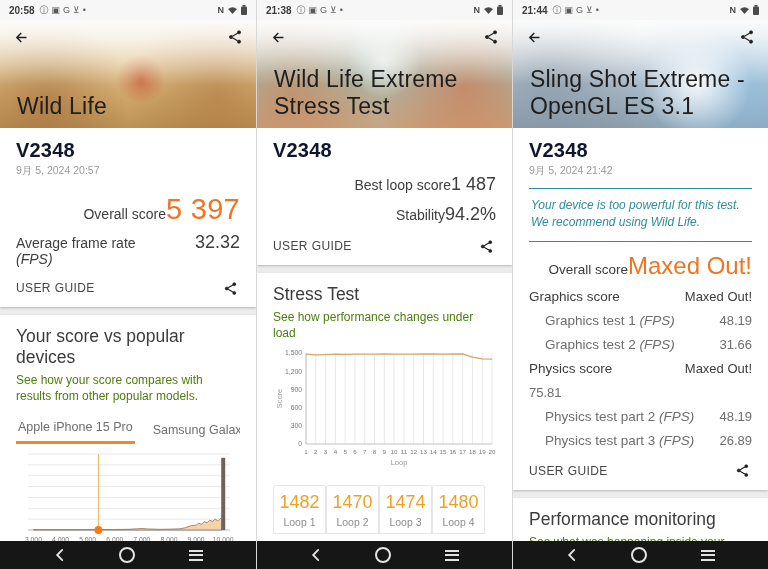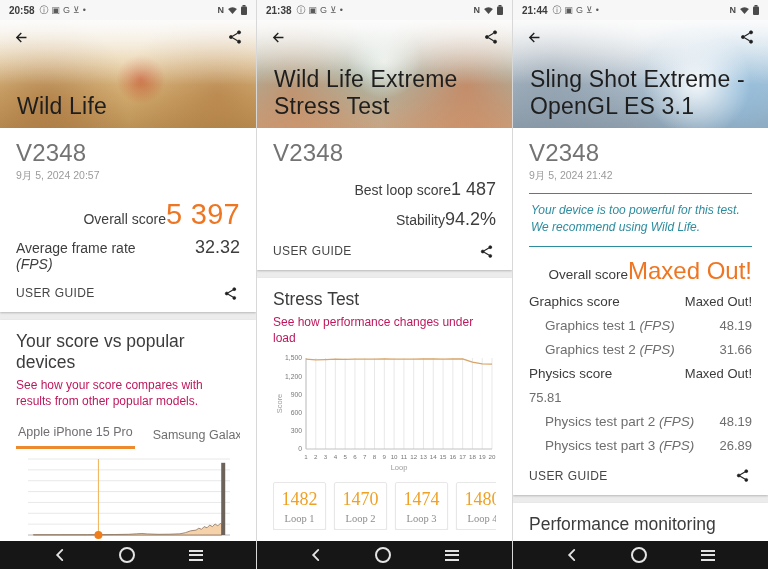--- a/index.html
+++ b/index.html
@@ -35,43 +35,43 @@
     linear-gradient(180deg,#eff1f2 0%,#aebecb 58%,#8d9dab 100%);}
   .hd-fade{position:absolute;inset:0;background:linear-gradient(180deg,rgba(252,252,252,.95) 0%,rgba(252,252,252,0) 60%);}
   .nav-row{position:absolute;top:7px;left:11px;right:11px;display:flex;justify-content:space-between;align-items:center;}
   .icon-btn{width:20px;height:20px;display:flex;align-items:center;justify-content:center;cursor:pointer;background:none;border:none;padding:0;}
   .hd-title{position:absolute;left:17px;right:10px;bottom:8px;font-size:23px;line-height:1.18;font-weight:500;color:#1e1e1e;letter-spacing:.2px;}
 
   
   .card{background:#fff;box-shadow:0 1px 2px rgba(0,0,0,.22);flex:0 0 auto;}
   .gap{height:8px;flex:0 0 auto;}
   .card-pad{padding:11px 16px 9px 16px;}
-  .device{font-size:24px;font-weight:400;color:#737373;letter-spacing:.2px;}
+  .device{font-size:20px;font-weight:700;color:#0f172a;letter-spacing:.2px;}
   .date{font-size:10.5px;color:#9b9b9b;margin-top:2px;}
   .row{display:flex;justify-content:flex-end;align-items:baseline;}
   .row-label{font-size:14px;color:#3e3e3e;}
   .row-suffix{font-style:italic;}
   .row-value{font-size:18px;color:#3e3e3e;}
   .big-orange{font-size:29px;color:#ee7623;font-weight:500;letter-spacing:.3px;}
   .guide-row{display:flex;justify-content:space-between;align-items:center;margin-top:11px;}
   .guide-label{font-size:12px;color:#454545;letter-spacing:.4px;cursor:pointer;}
 
   .section-title{font-size:17.5px;color:#3c3c3c;font-weight:500;}
-  .section-sub{font-size:12px;color:#be185d;line-height:1.35;margin-top:4px;}
+  .section-sub{font-size:12px;color:#4d7c0f;line-height:1.35;margin-top:4px;}
 
   
   .tabs{display:flex;margin-top:12px;gap:16px;align-items:flex-end;}
   .tab{font-size:12.5px;color:#6f6f6f;padding:4px 2px 7px 2px;white-space:nowrap;cursor:pointer;}
   .tab.active{border-bottom:3px solid #ee8a2e;}
   .tab.trunc{flex:1;overflow:hidden;}
 
   .chart-wrap{margin-top:6px;}
 
   
-  .loops{display:flex;gap:8px;margin-top:4px;overflow:hidden;font-family:Liberation Serif, serif;}
+  .loops{display:flex;margin-top:12px;overflow:hidden;}
   .loop-card{flex:0 0 auto;width:51px;border:1px solid #e7e7e7;border-radius:2px;box-shadow:0 1px 1px rgba(0,0,0,.12);text-align:center;padding:6px 0 5px 0;background:#fff;}
   .loop-score{font-size:18px;color:#efa126;font-weight:500;}
   .loop-label{font-size:10.5px;color:#8d8d8d;margin-top:3px;}
 
   
   .teal-divider{border:none;border-top:1.5px solid #2d8c9e;margin:10px 0 0 0;}
   .notice{font-size:12px;color:#2d8c9e;font-style:italic;line-height:1.4;margin:8px 0 0 2px;}
   .ss-row{display:flex;justify-content:space-between;align-items:baseline;margin-top:9px;}
   .ss-label{font-size:13.5px;color:#3c3c3c;}
   .ss-value{font-size:13px;color:#3c3c3c;}

